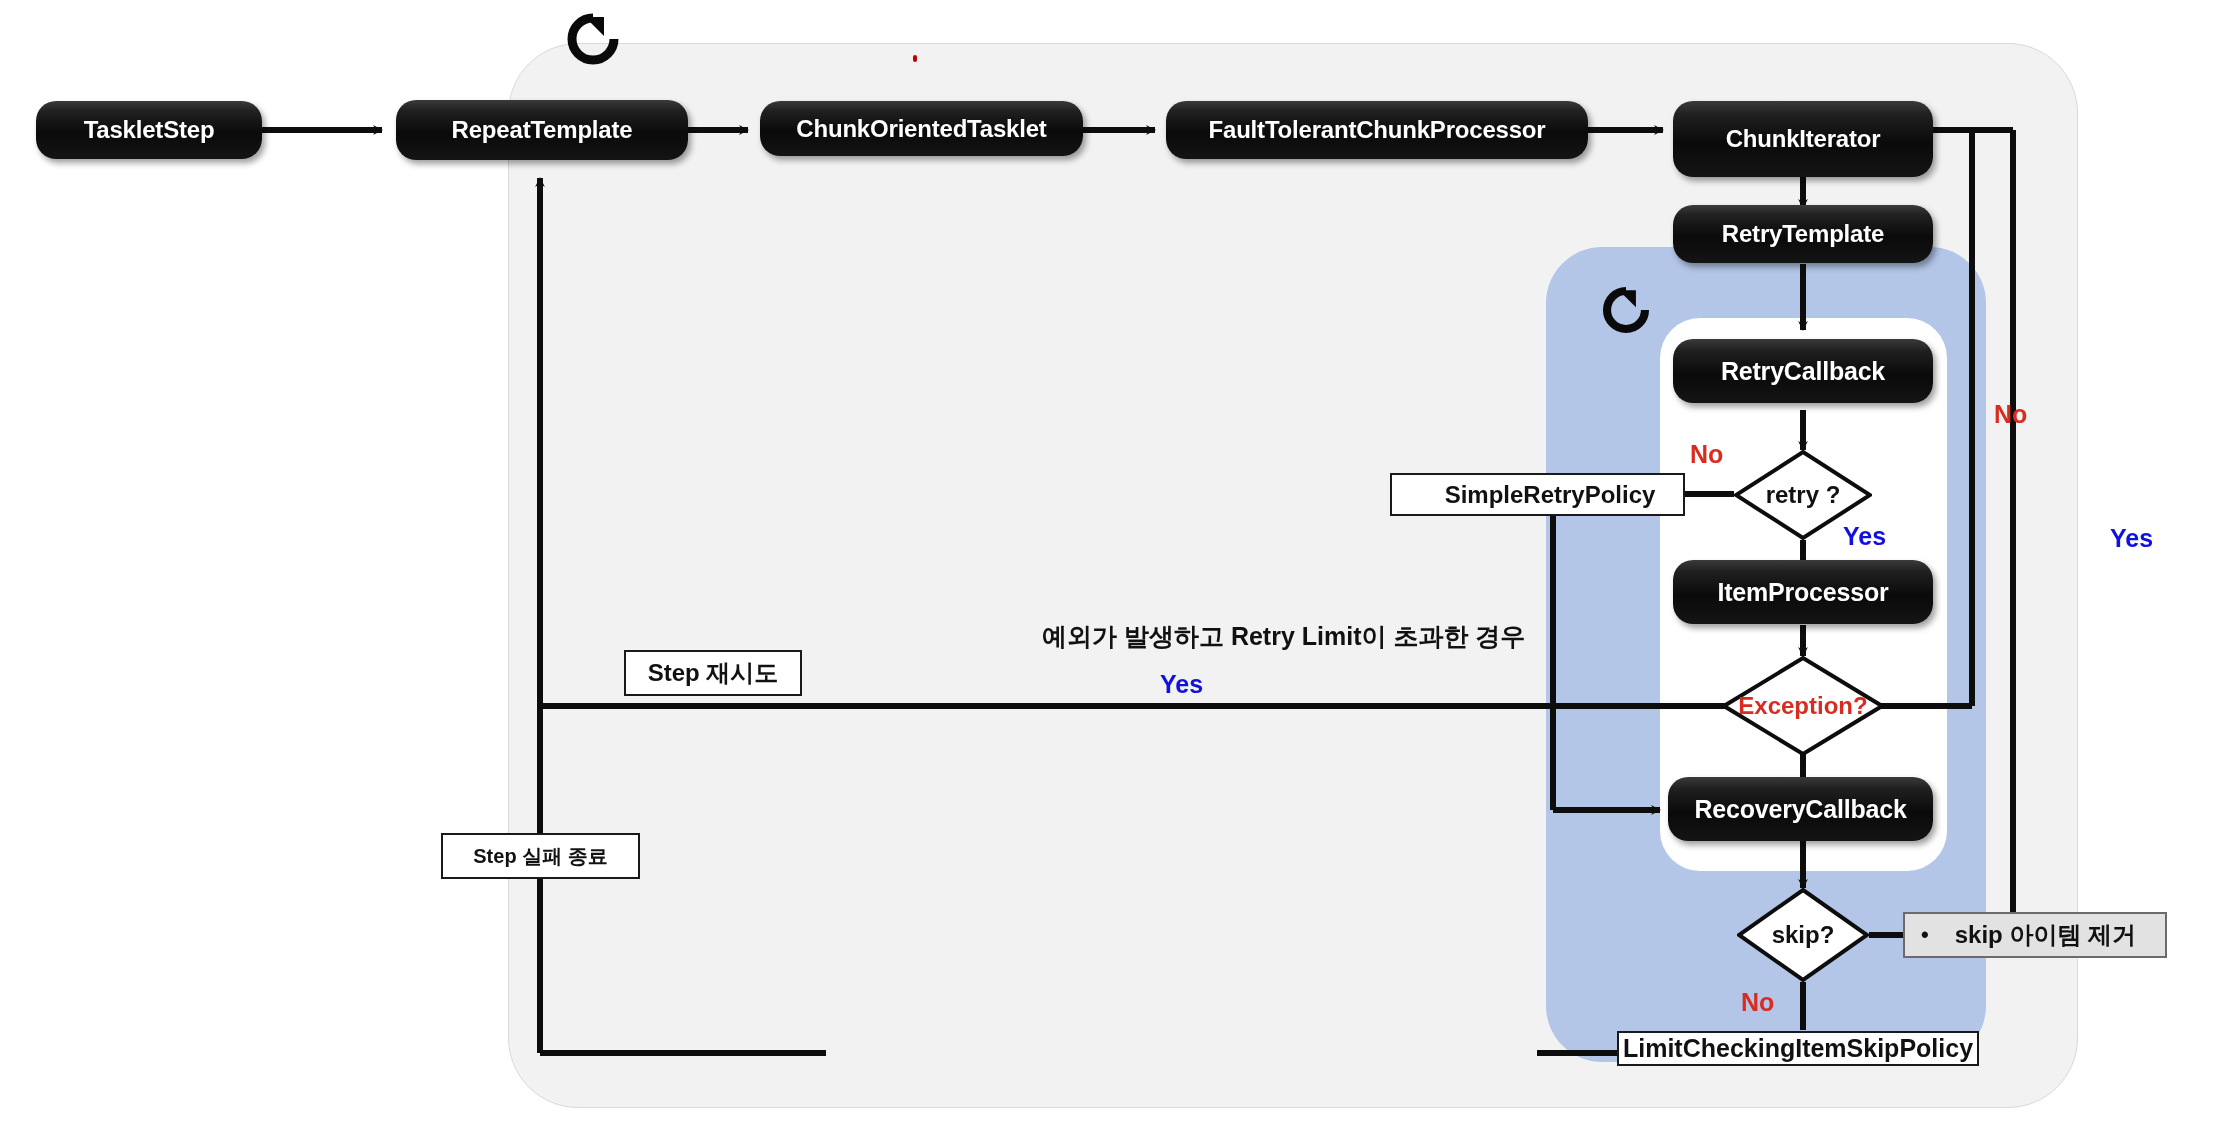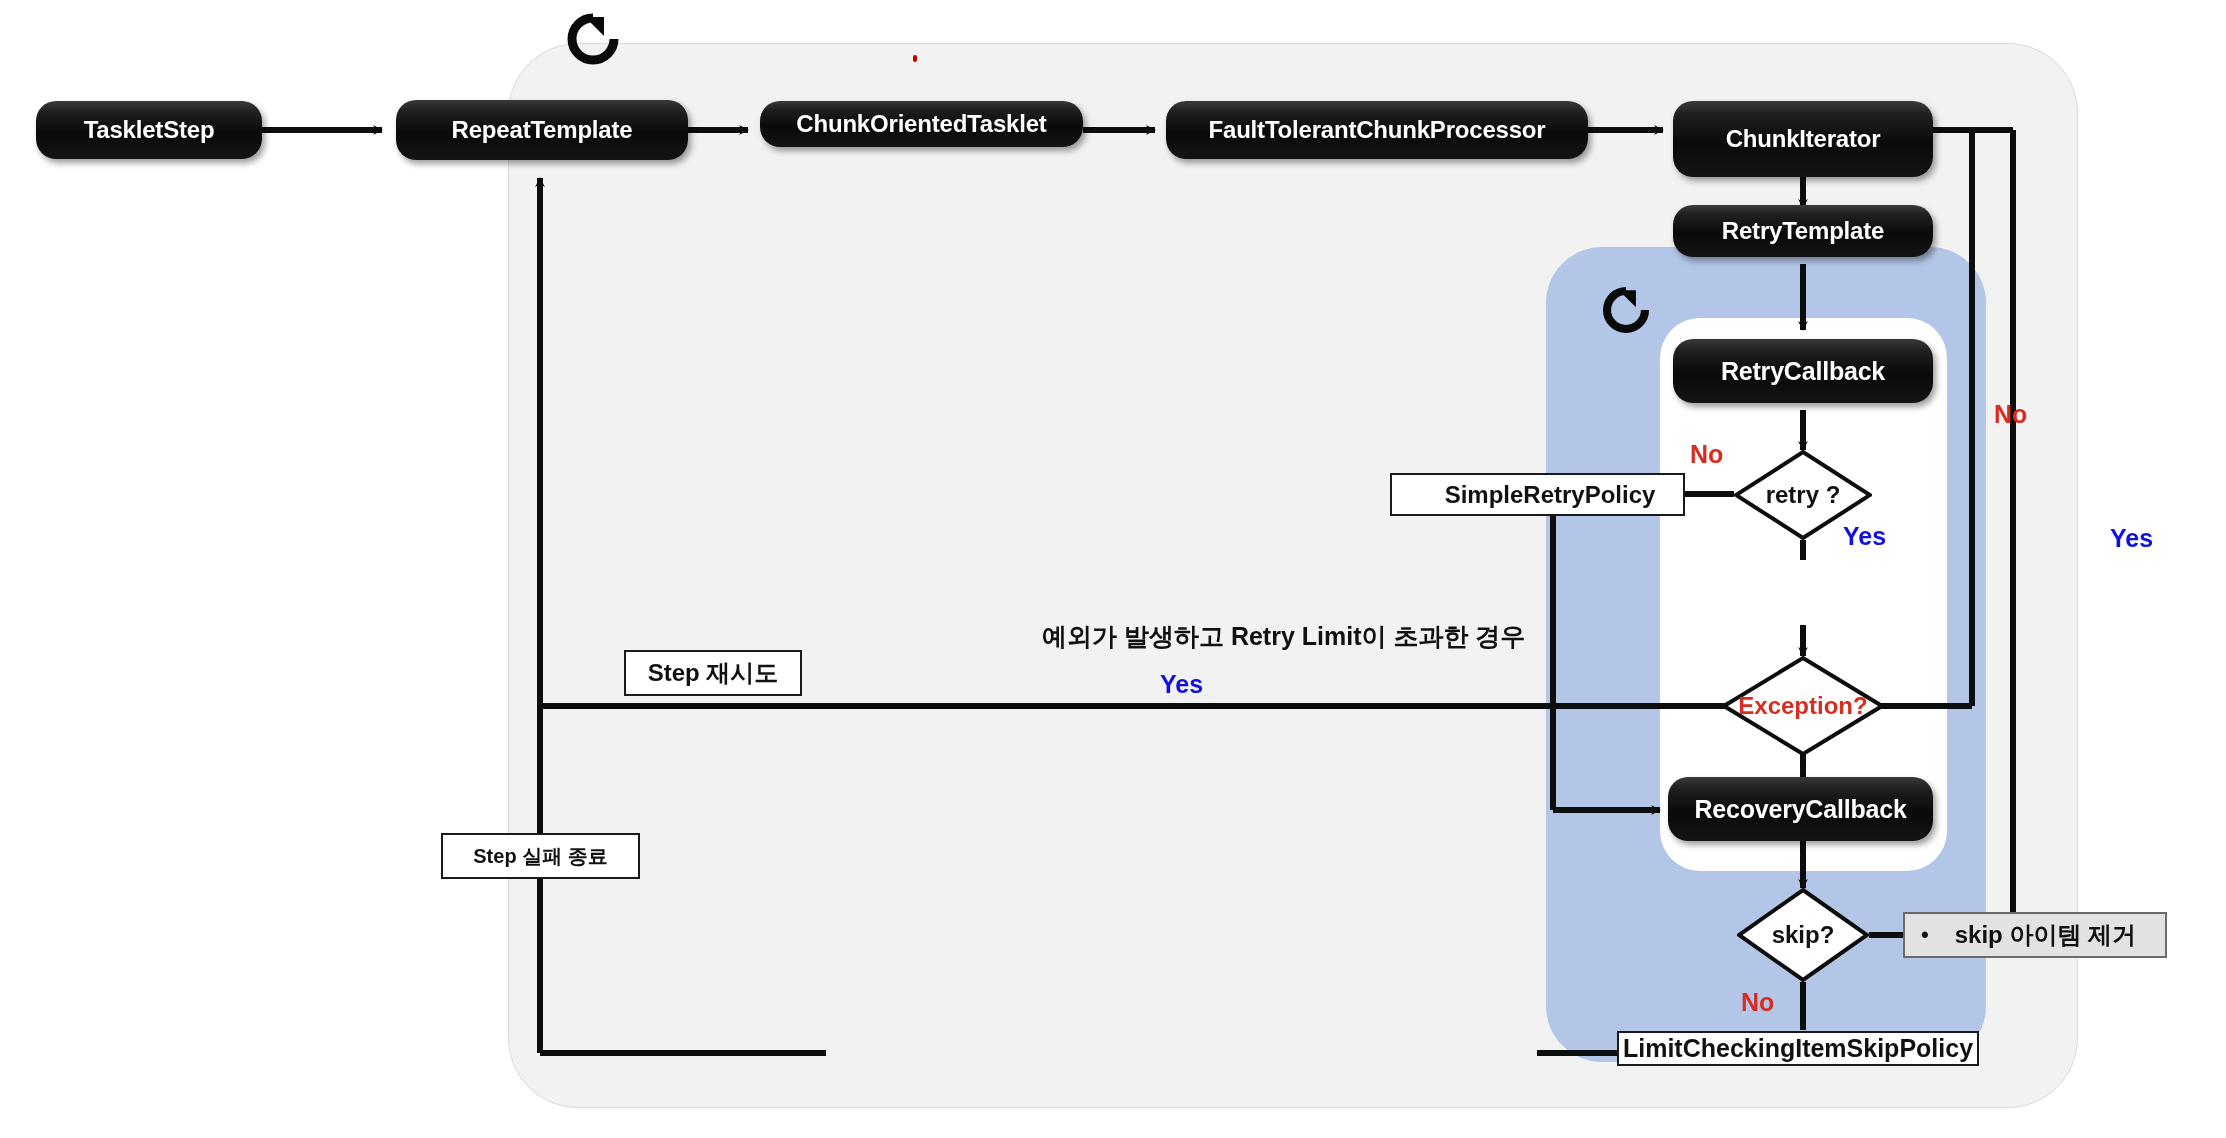--- a/index.html
+++ b/index.html
@@ -214,40 +214,43 @@
   <div class="red-dot" style="left:913px; top:55px;"></div>
 
   <div class="node" style="left:36px; top:101px; width:226px; height:58px; font-size:24px;">
     <span>TaskletStep</span>
   </div>
 
   <div class="node" style="left:396px; top:100px; width:292px; height:60px; font-size:24px;">
     <span>RepeatTemplate</span>
   </div>
 
-  <div class="node" style="left:760px; top:101px; width:323px; height:46px; font-size:24px;">
+  <div class="node" style="left:760px; top:101px; width:323px; height:55px; font-size:24px;">
     <span>ChunkOrientedTasklet</span>
   </div>
 
   <div class="node" style="left:1166px; top:101px; width:422px; height:58px; font-size:24px;">
     <span>FaultTolerantChunkProcessor</span>
   </div>
 
   <div class="node" style="left:1673px; top:101px; width:260px; height:76px; font-size:24px;">
     <span>ChunkIterator</span>
   </div>
 
-  <div class="node" style="left:1673px; top:205px; width:260px; height:52px; font-size:24px;">
+  <div class="node" style="left:1673px; top:205px; width:260px; height:58px; font-size:24px;">
     <span>RetryTemplate</span>
   </div>
 
   <div class="node" style="left:1673px; top:339px; width:260px; height:64px; font-size:25px;">
     <span>RetryCallback</span>
   </div>
 
+  <div class="node" style="left:1673px; top:560px; width:260px; height:64px; font-size:25px;">
+    <span>ItemProcessor</span>
+  </div>
 
   <div class="node" style="left:1668px; top:777px; width:265px; height:64px; font-size:25px;">
     <span>RecoveryCallback</span>
   </div>
 
   <div class="diamond-wrap" style="left:1734px; top:450px; width:138px; height:90px;">
     <svg width="138" height="90" viewBox="0 0 138 90" xmlns="http://www.w3.org/2000/svg">
       <polygon points="69,2 136,45 69,88 2,45" fill="#ffffff" stroke="#0d0d0d" stroke-width="4"></polygon>
     </svg>
     <div class="diamond-label" style="font-size:24px; color:#111111;">retry ?</div>

